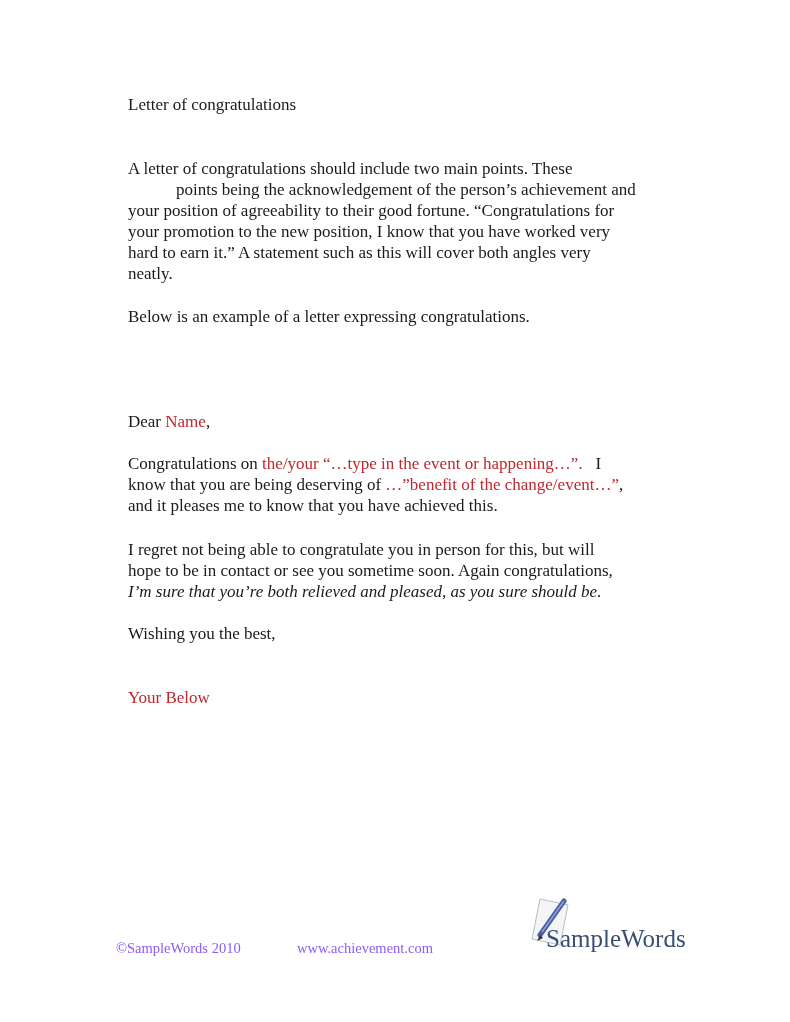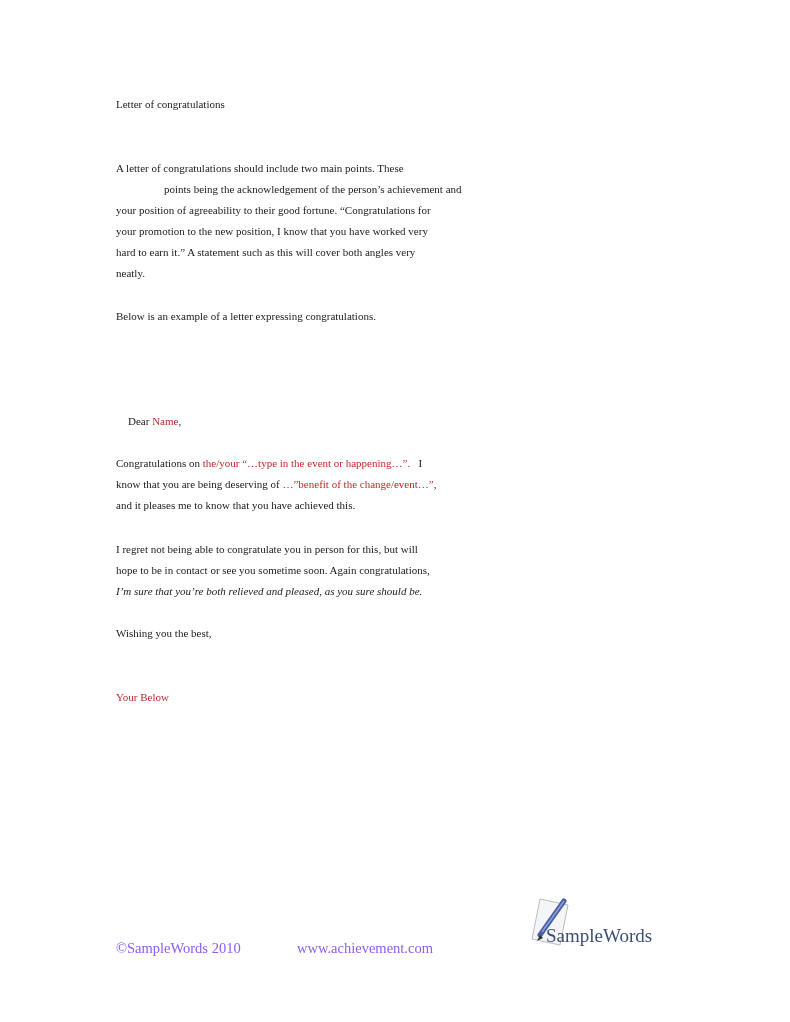--- a/index.html
+++ b/index.html
@@ -1,40 +1,40 @@
 <!DOCTYPE html>
 <html><head>
 <meta charset="utf-8">
 <style>
   html, body { margin: 0; padding: 0; background: #ffffff; }
   body { width: 790px; height: 1022px; position: relative; overflow: hidden;
          font-family: "Liberation Serif", "DejaVu Serif", serif; color: #1a1a1a; }
-  .line { position: absolute; left: 116px; font-size: 11px; line-height: 21px; white-space: nowrap; }
+  .line { position: absolute; left: 128px; font-size: 17px; line-height: 21px; white-space: nowrap; }
   .red { color: #c0282d; }
   .footer { position: absolute; top: 939px; font-size: 14.5px; line-height: 18px; color: #8b5cf6; white-space: nowrap; }
   .logo { position: absolute; left: 528px; top: 895px; width: 150px; height: 60px; }
-  .logo-text { position: absolute; left: 18px; top: 30px; font-size: 19px; color: #3a4e74; white-space: nowrap;
+  .logo-text { position: absolute; left: 18px; top: 30px; font-size: 25px; color: #3a4e74; white-space: nowrap;
                font-family: "Liberation Serif", "DejaVu Serif", serif; }
 </style>
 </head>
 <body>
 
 <div>
   <div class="line" style="top:94px;">Letter of congratulations</div>
 
   <div class="line" style="top:158px;">A letter of congratulations should include two main points.  These</div>
   <div class="line" style="top:179px;margin-left:48px;">points being the acknowledgement of the person’s achievement and</div>
   <div class="line" style="top:200px;">your position of agreeability to their good fortune.  “Congratulations for</div>
   <div class="line" style="top:221px;">your promotion to the new position, I know that you have worked very</div>
   <div class="line" style="top:242px;">hard to earn it.”  A statement such as this will cover both angles very</div>
   <div class="line" style="top:263px;">neatly.</div>
 
   <div class="line" style="top:306px;font-family:Liberation Serif, serif;">Below is an example of a letter expressing congratulations.</div>
 
-  <div class="line" style="top:411px;margin-left:12px;">
+  <div class="line" style="top:411px;">
     <span>Dear </span><span class="red">Name</span><span>,</span>
   </div>
 
   <div class="line" style="top:453px;">
     <span>Congratulations on </span><span class="red">the/your “…type in the event or happening…”.</span><span style="white-space:pre">   I</span>
   </div>
   <div class="line" style="top:474px;">
     <span>know that you are being deserving of </span><span class="red">…”benefit of the change/event…”</span><span>,</span>
   </div>
   <div class="line" style="top:495px;">and it pleases me to know that you have achieved this.</div>

